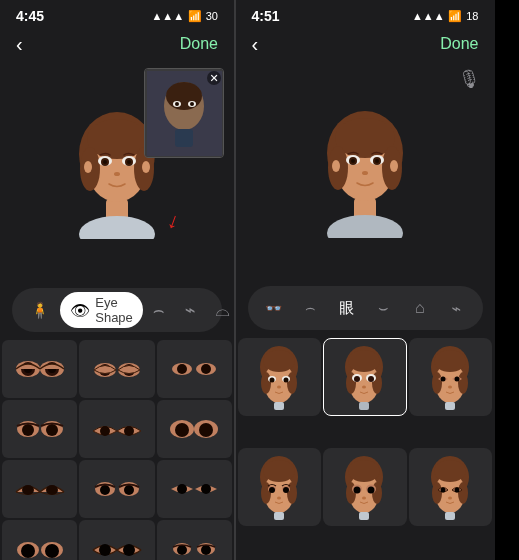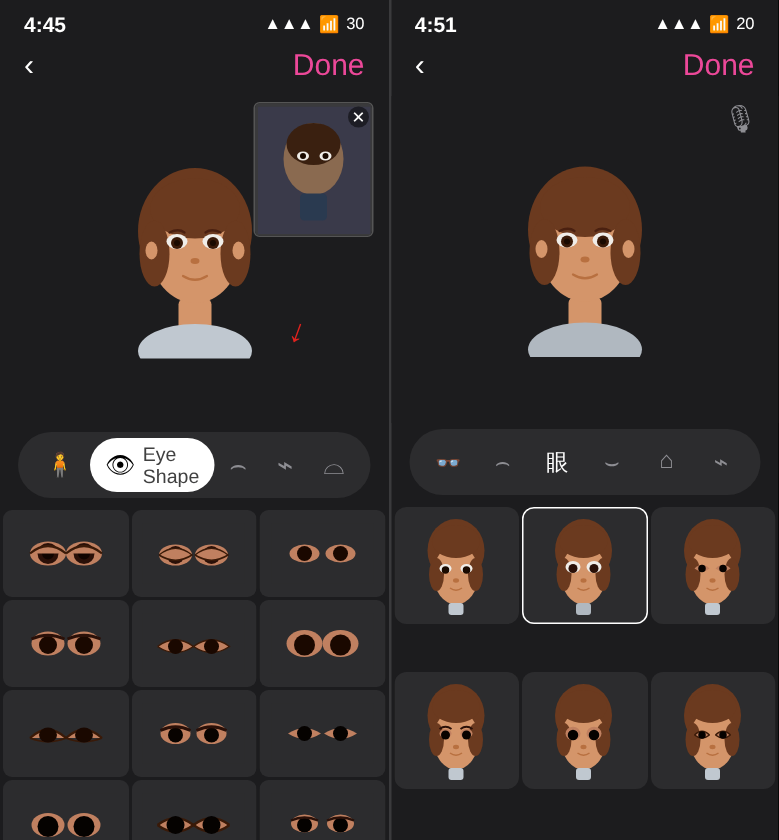--- a/index.html
+++ b/index.html
@@ -7,21 +7,21 @@
       width: 519px;
       height: 560px;
       display: flex;
       font-family: -apple-system, BlinkMacSystemFont, 'Helvetica Neue', sans-serif;
       background: #000;
       overflow: hidden;
     }
 
     
     .left-panel {
-      width: 259px;
+      width: 234px;
       height: 560px;
       background: #1c1c1e;
       display: flex;
       flex-direction: column;
       position: relative;
     }
 
     
     .right-panel {
       width: 260px;
@@ -60,22 +60,22 @@
       align-items: center;
       padding: 4px 16px 8px;
       height: 36px;
     }
     .back-btn {
       color: #fff;
       font-size: 20px;
       cursor: pointer;
     }
     .done-btn {
-      color: #ec4899;
-      font-size: 20px;
+      color: #86efac;
+      font-size: 16px;
       font-weight: 400;
       cursor: pointer;
     }
 
     
     .avatar-area {
       flex: 1;
       display: flex;
       justify-content: center;
       align-items: center;
@@ -511,21 +511,21 @@
 <div class="divider"></div>
 
 <div class="right-panel">
 
   <div class="status-bar">
     <span class="status-time">4:51</span>
     <div class="status-icons">
       <span>▲▲▲</span>
       <span>📶</span>
       <span>
-        <span>20</span>
+        <span>18</span>
       </span>
     </div>
   </div>
 
   <div class="header">
     <span class="back-btn">‹</span>
     <span class="done-btn">Done</span>
   </div>
 
   <div class="right-avatar-area">

